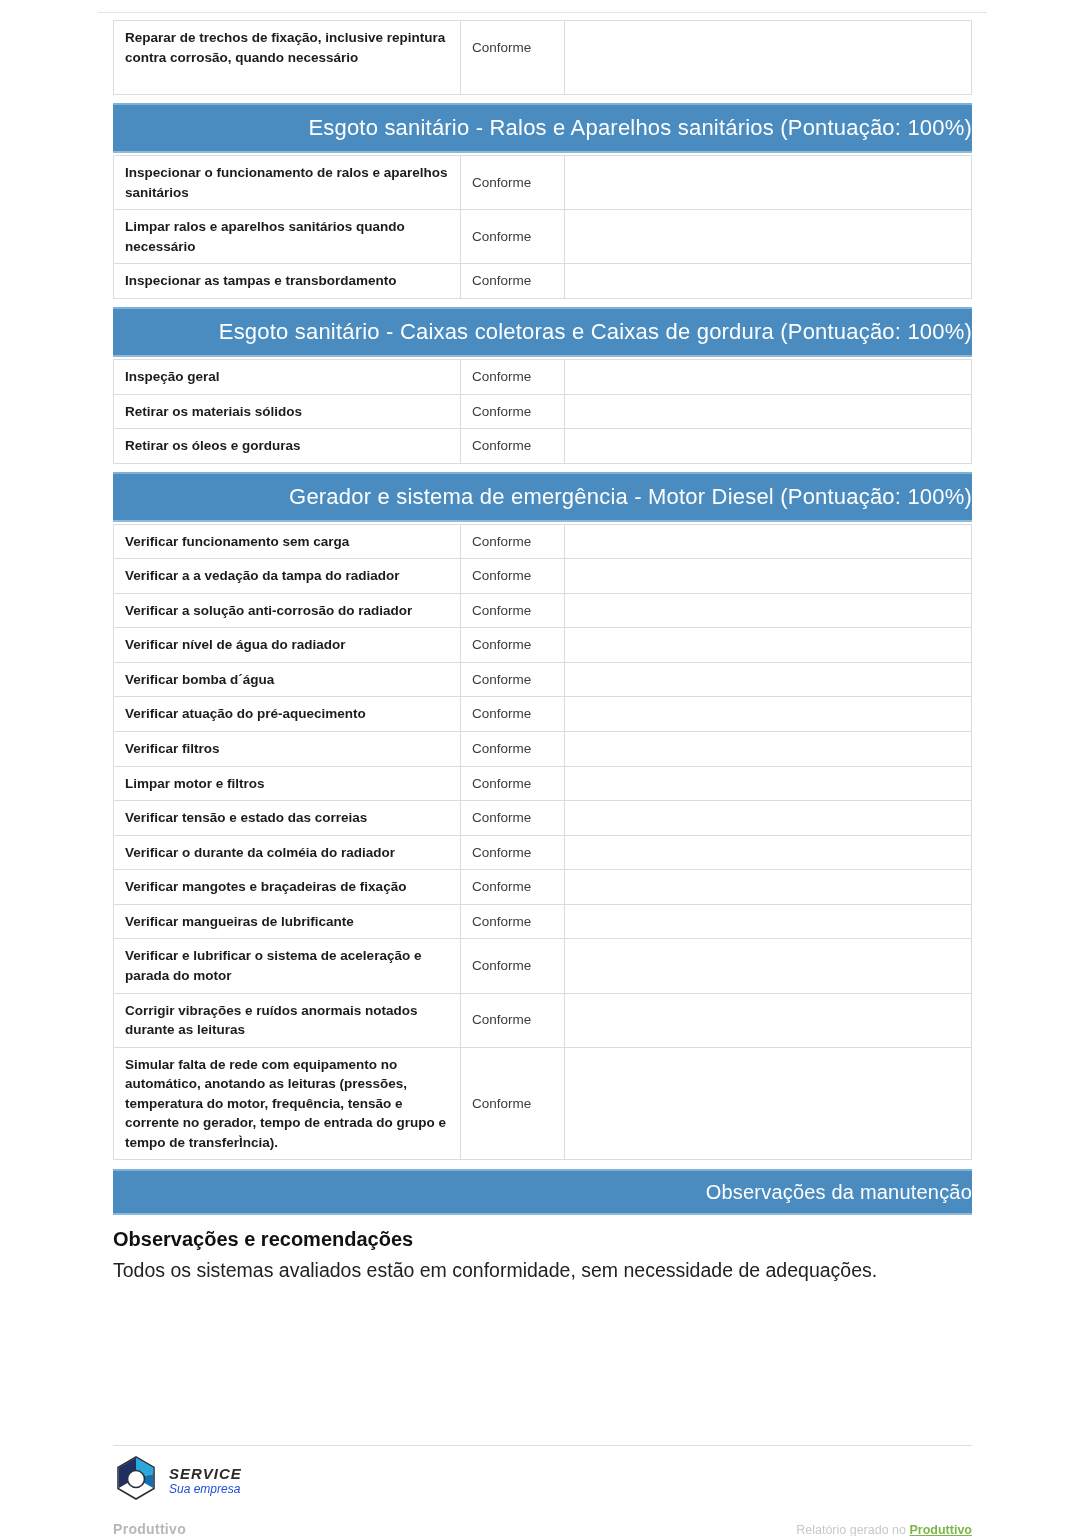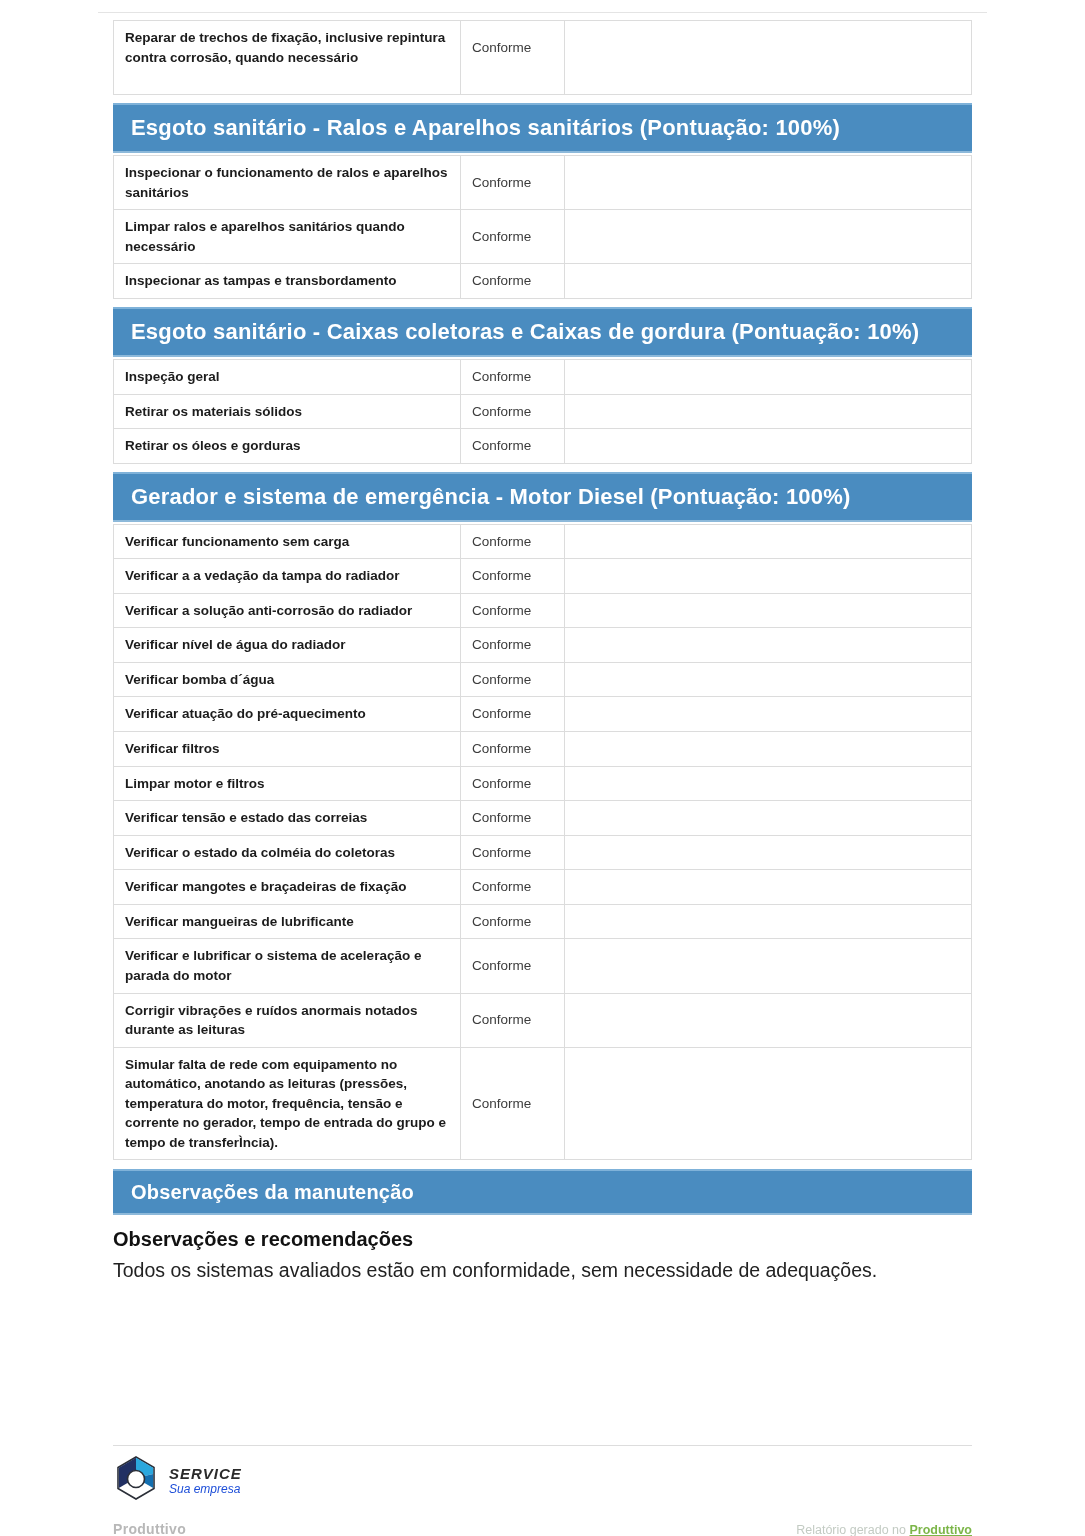--- a/index.html
+++ b/index.html
@@ -37,22 +37,23 @@
 
   table.continuation td { padding-bottom:27px; }
 
   .section-bar {
     margin-top:8px; margin-bottom:2px;
     height:50px;
     background:linear-gradient(180deg,#7fb2d9 0,#7fb2d9 2px,#4a8cc0 2px,#4a8cc0 calc(100% - 2px),#8db9da calc(100% - 2px),#8db9da 100%);
     color:#ffffff;
     display:flex; align-items:center;
     padding-left:18px;
-    font-size:22px; font-weight:bold;
+    font-size:22px; font-weight:normal;
     letter-spacing:.2px;
+    justify-content:flex-end;
   }
   .section-bar.final { height:46px; font-size:20px; margin-top:9px; }
 
   .obs-heading {
     margin-top:13px;
     font-size:20px; font-weight:bold; color:#111111;
   }
   .obs-text {
     margin-top:7px;
     font-size:19.5px; color:#222222;
@@ -127,21 +128,21 @@
               <td class="note"></td>
             </tr>
             <tr>
               <td class="item">Inspecionar as tampas e transbordamento</td>
               <td class="status">Conforme</td>
               <td class="note"></td>
             </tr>
           </tbody>
         </table>
         <div class="section-bar">
-          <span>Esgoto sanitário - Caixas coletoras e Caixas de gordura (Pontuação: 10%)</span>
+          <span>Esgoto sanitário - Caixas coletoras e Caixas de gordura (Pontuação: 100%)</span>
         </div>
         <table class="checklist">
           <colgroup>
             <col class="col-item">
             <col class="col-status">
             <col class="col-note">
           </colgroup>
           <tbody>
             <tr>
               <td class="item">Inspeção geral</td>
@@ -209,21 +210,21 @@
               <td class="item">Limpar motor e filtros</td>
               <td class="status">Conforme</td>
               <td class="note"></td>
             </tr>
             <tr>
               <td class="item">Verificar tensão e estado das correias</td>
               <td class="status">Conforme</td>
               <td class="note"></td>
             </tr>
             <tr>
-              <td class="item">Verificar o estado da colméia do coletoras</td>
+              <td class="item">Verificar o durante da colméia do radiador</td>
               <td class="status">Conforme</td>
               <td class="note"></td>
             </tr>
             <tr>
               <td class="item">Verificar mangotes e braçadeiras de fixação</td>
               <td class="status">Conforme</td>
               <td class="note"></td>
             </tr>
             <tr>
               <td class="item">Verificar mangueiras de lubrificante</td>

